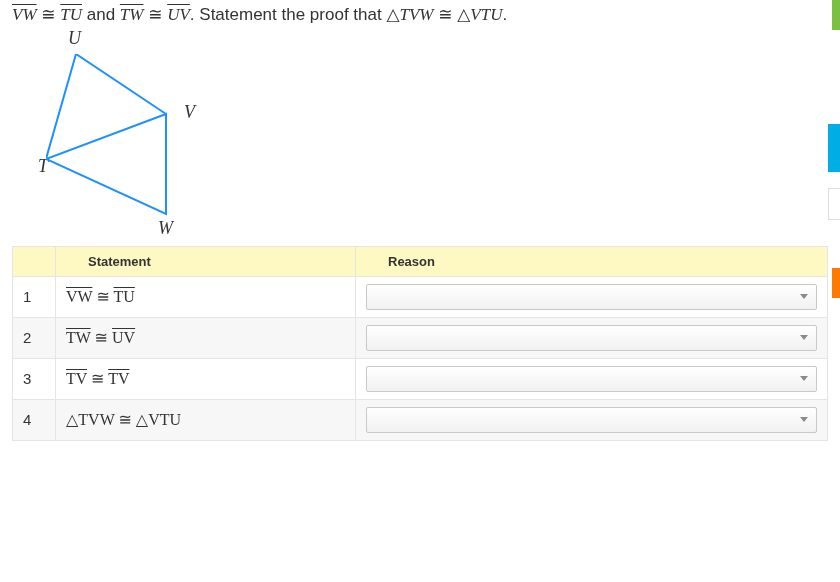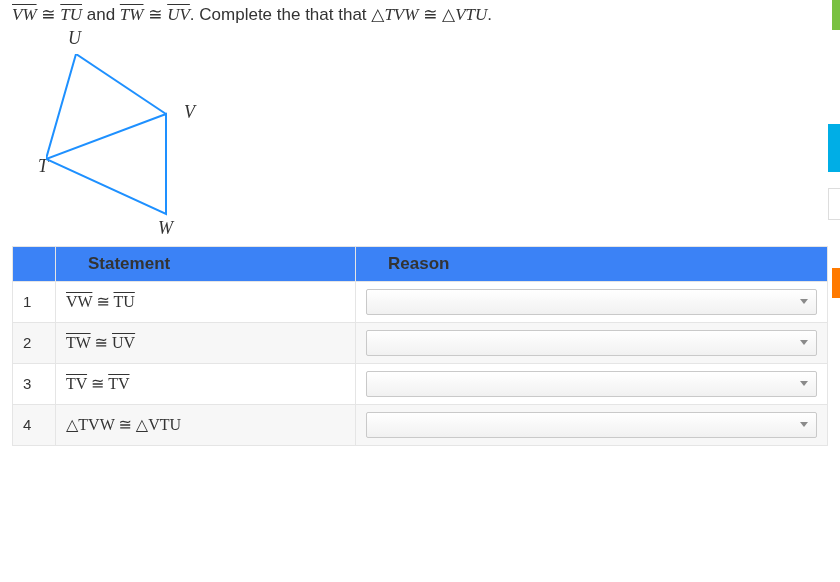--- a/index.html
+++ b/index.html
@@ -33,23 +33,23 @@
       width: 100%;
       border: 1px solid #ddd;
     }
     table.proof-table th, table.proof-table td {
       border: 1px solid #e5e5e5;
       padding: 7px 10px;
       text-align: left;
       vertical-align: middle;
     }
     table.proof-table th {
-      background: #3b82f6;
+      background: #fef9c3;
       font-weight: bold;
-      font-size: 17px;
+      font-size: 13px;
       color: #333;
       padding-left: 32px;
     }
     table.proof-table tr.alt td { background: #f7f7f7; }
     .numcol { width: 34px; text-align: center; font-size: 15px; color: #333; font-family: Arial, sans-serif; font-style: normal; }
     .stmtcol { width: 300px; font-family: 'Times New Roman', Times, serif; font-size: 16px; }
     .reasoncol { }
     .reason-select {
       width: 100%;
       height: 26px;
@@ -87,21 +87,21 @@
 <body>
 
 <div class="content">
   <div class="prompt">
     <span class="seg over">VW</span>
     <span class="cong">≅</span>
     <span class="seg over">TU</span>
     <span>and</span>
     <span class="seg over">TW</span>
     <span class="cong">≅</span>
-    <span class="seg over">UV</span><span>. Complete the that that </span><span class="tri">△</span><span class="seg">TVW</span>
+    <span class="seg over">UV</span><span>. Statement the proof that </span><span class="tri">△</span><span class="seg">TVW</span>
     <span class="cong">≅</span>
     <span class="tri">△</span><span class="seg">VTU</span><span>.</span>
   </div>
 
   <div class="figure">
     <div class="fig-label" style="left:32px; top:-2px;">U</div>
     <div class="fig-label" style="left:148px; top:72px;">V</div>
     <div class="fig-label" style="left:2px; top:126px;">T</div>
     <div class="fig-label" style="left:122px; top:188px;">W</div>
     <div class="svgwrap">

